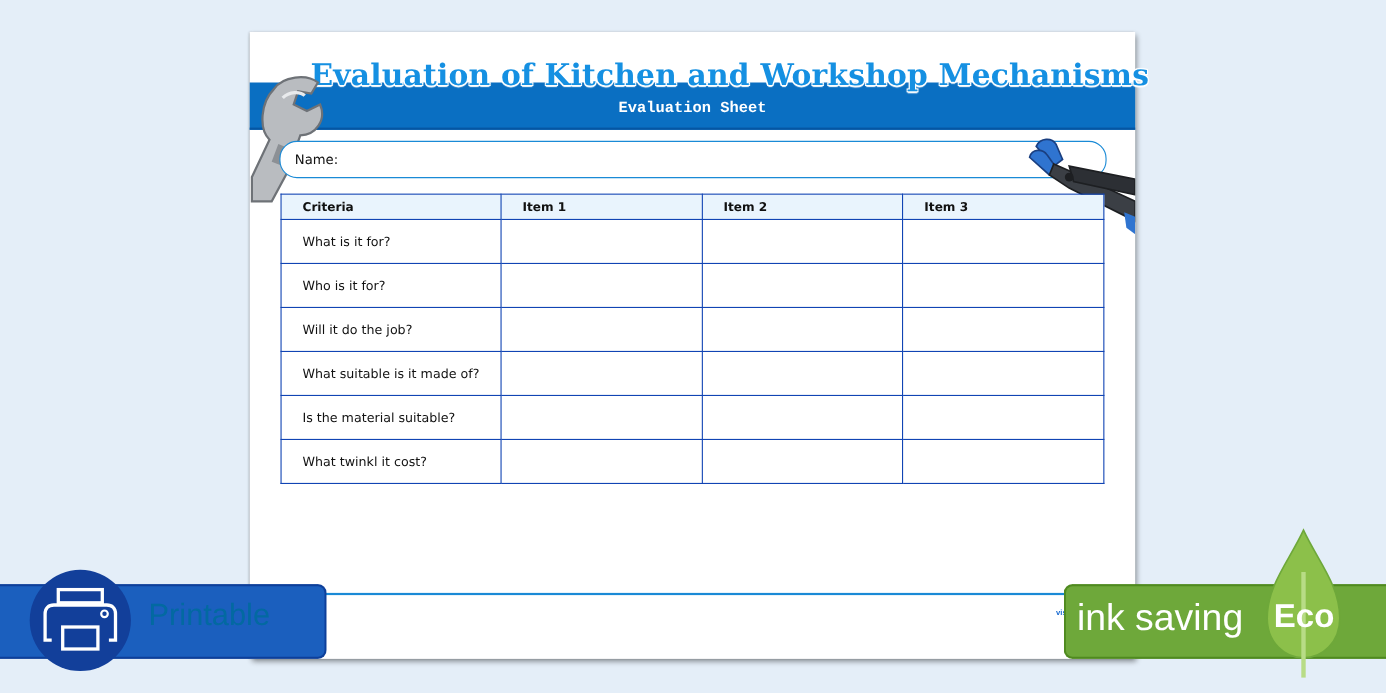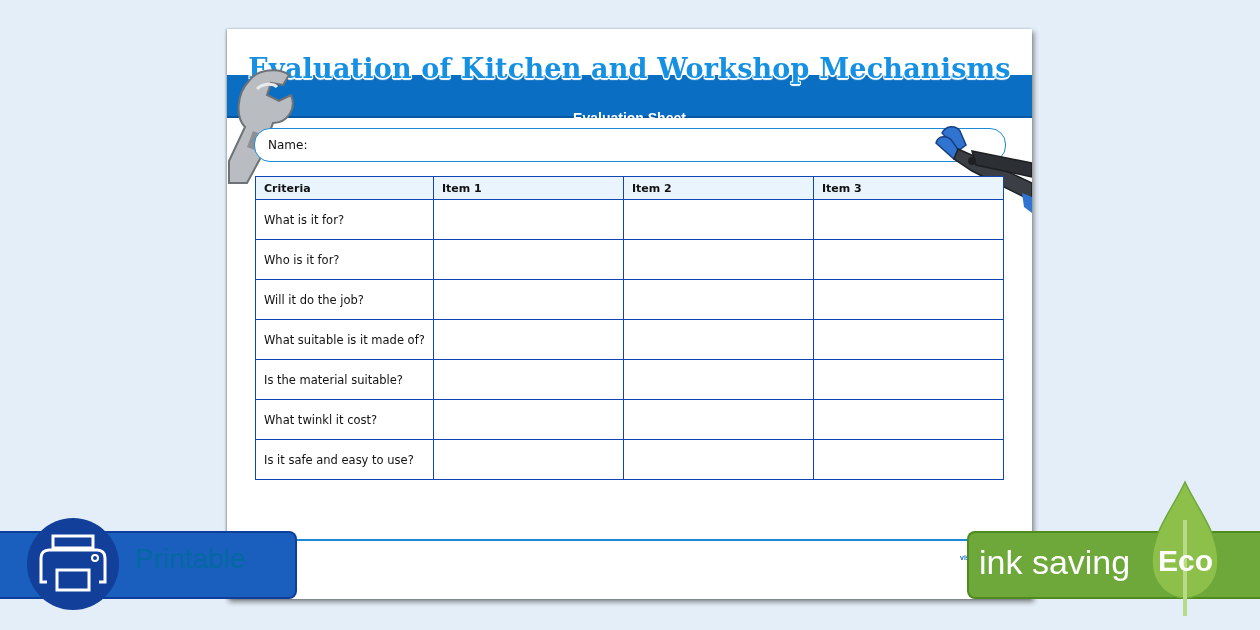--- a/index.html
+++ b/index.html
@@ -17,43 +17,44 @@
     position:absolute; left:0; top:46px; width:805px; height:41px;
     background:#0a6fc2;
     border-bottom:2px solid #0556a3;
   }
   .title {
     position:absolute; left:0; top:24px; width:805px; text-align:center;
     font-family:"DejaVu Serif", serif; font-weight:bold;
     font-size:27px; color:#1590e2; letter-spacing:0.2px;
     text-shadow: 0 0 2px #fff, 0 0 2px #fff, 1px 1px 0 #fff, -1px -1px 0 #fff, 1px -1px 0 #fff, -1px 1px 0 #fff, 0 2px 1px #fff;
     white-space:nowrap;
+    padding-left:34px;
   }
   .subtitle {
     position:absolute; left:0; top:62px; width:805px; text-align:center;
-    font-family:Liberation Sans, sans-serif; font-weight:bold;
-    font-size:14px; color:#ffffff;margin-top:19px;
+    font-family:Liberation Mono, monospace; font-weight:bold;
+    font-size:14px; color:#ffffff;
   }
   .name-box {
     position:absolute; left:27px; top:99px; width:750px; height:32px;
     border:1.5px solid #1a8ad6; border-radius:16px;
     background:#fff;
   }
   .name-label {
     position:absolute; left:13px; top:9px; font-size:12px; color:#111;
     font-family:"DejaVu Sans", sans-serif;
   }
   table.eval {
     position:absolute; left:28px; top:147px; width:749px;
     border-collapse:collapse;
     font-family:"DejaVu Sans", sans-serif;
   }
   table.eval th, table.eval td {
     border:1.5px solid #1144b4;
-    text-align:left; padding:0 8px;
+    text-align:left; padding:0 19px;
     font-size:11.5px; color:#111;
   }
   table.eval th {
     height:22px; background:#e9f4fd; font-weight:bold; font-size:11px;
   }
   table.eval td { height:39px; }
   table.eval th.col-criteria, table.eval td.c0 { width:161px; }
   .footer-line {
     position:absolute; left:0; top:510px; width:805px; height:2px; background:#1a8ad6;
   }
@@ -157,26 +158,20 @@
         <td></td>
         <td></td>
         <td></td>
       </tr>
       <tr>
         <td class="c0">What twinkl it cost?</td>
         <td></td>
         <td></td>
         <td></td>
       </tr>
-      <tr>
-        <td class="c0">Is it safe and easy to use?</td>
-        <td></td>
-        <td></td>
-        <td></td>
-      </tr>
     </tbody>
   </table>
 
   <div class="footer-line"></div>
   <div class="footer-link">visit twinkl.co.uk</div>
 </div>
 
 <div class="badge-print"></div>
 <div class="print-circle">
   <svg width="92" height="92" viewBox="0 0 92 92">

